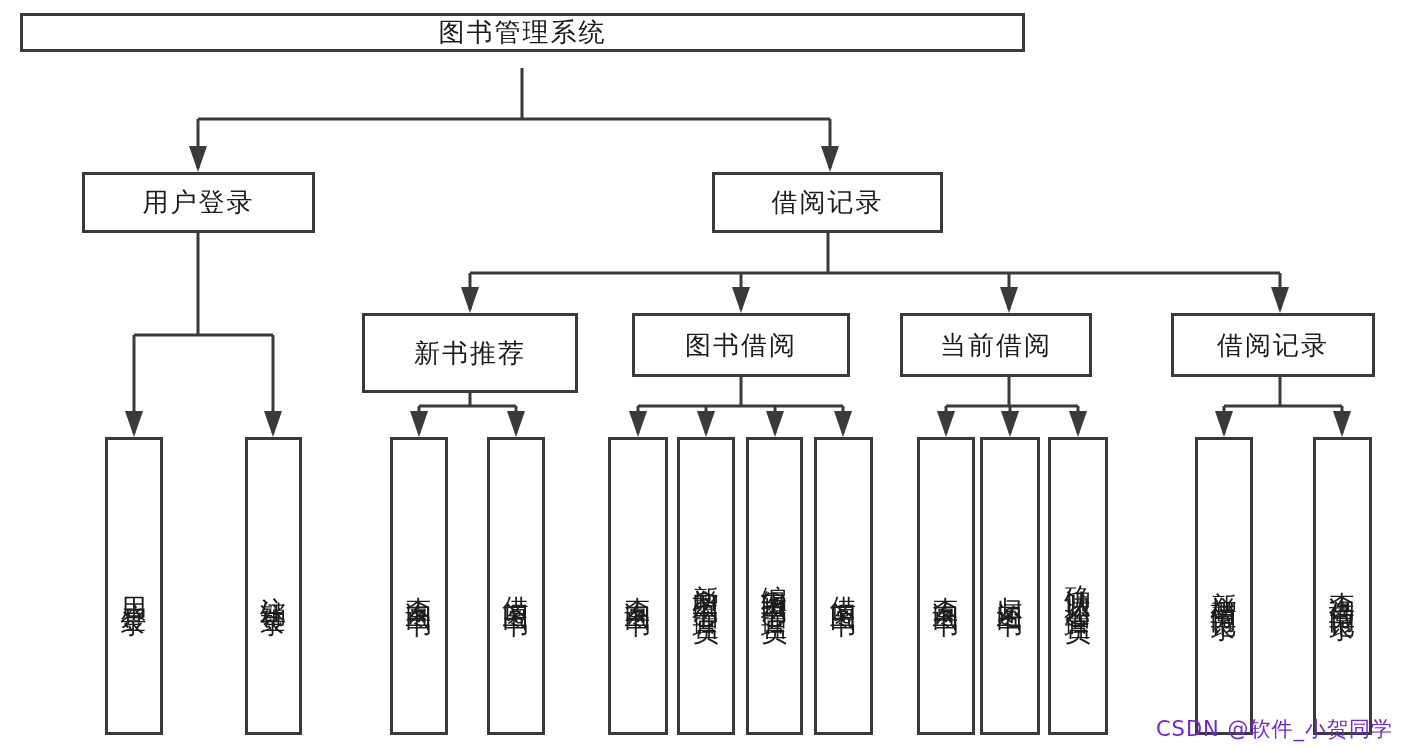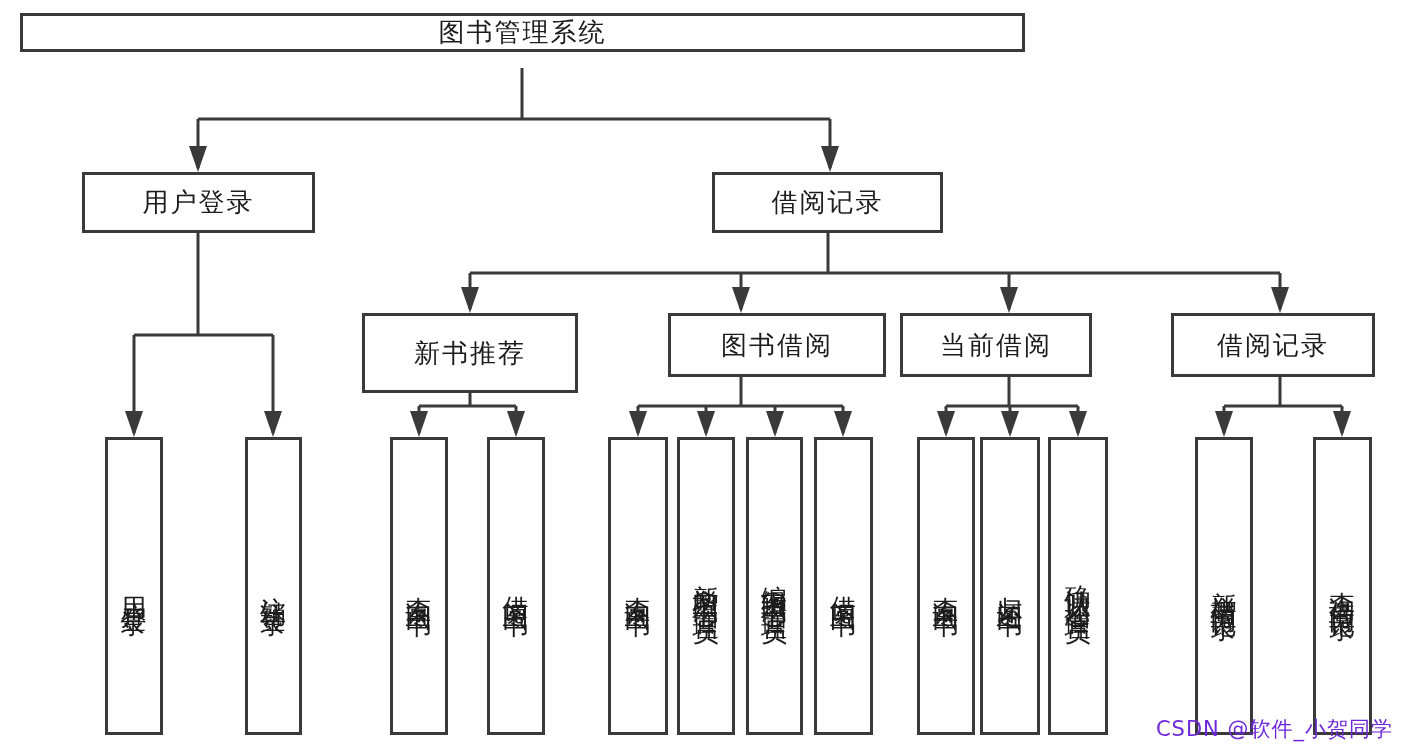--- a/index.html
+++ b/index.html
@@ -100,21 +100,21 @@
       <polygon points="1342,437 1333,411 1351,411"></polygon>
     </g>
   </svg>
 
   <div class="node h-node" style="left:20px; top:13px; width:1005px; height:39px;">图书管理系统</div>
 
   <div class="node h-node" style="left:82px; top:172px; width:233px; height:61px;">用户登录</div>
   <div class="node h-node" style="left:712px; top:172px; width:231px; height:61px;">借阅记录</div>
 
   <div class="node h-node" style="left:362px; top:313px; width:216px; height:80px;">新书推荐</div>
-  <div class="node h-node" style="left:632px; top:313px; width:218px; height:64px;margin-left:36px;">图书借阅</div>
+  <div class="node h-node" style="left:632px; top:313px; width:218px; height:64px;">图书借阅</div>
   <div class="node h-node" style="left:900px; top:313px; width:192px; height:64px;">当前借阅</div>
   <div class="node h-node" style="left:1171px; top:313px; width:204px; height:64px;">借阅记录</div>
 
   <div class="node leaf" style="left:105px; top:437px; width:58px; height:298px;">用户登录</div>
   <div class="node leaf" style="left:245px; top:437px; width:57px; height:298px;">注销登录</div>
 
   <div class="node leaf" style="left:390px; top:437px; width:58px; height:298px;">查询图书</div>
   <div class="node leaf" style="left:487px; top:437px; width:58px; height:298px;">借阅图书</div>
 
   <div class="node leaf" style="left:608px; top:437px; width:60px; height:298px;">查询图书</div>

